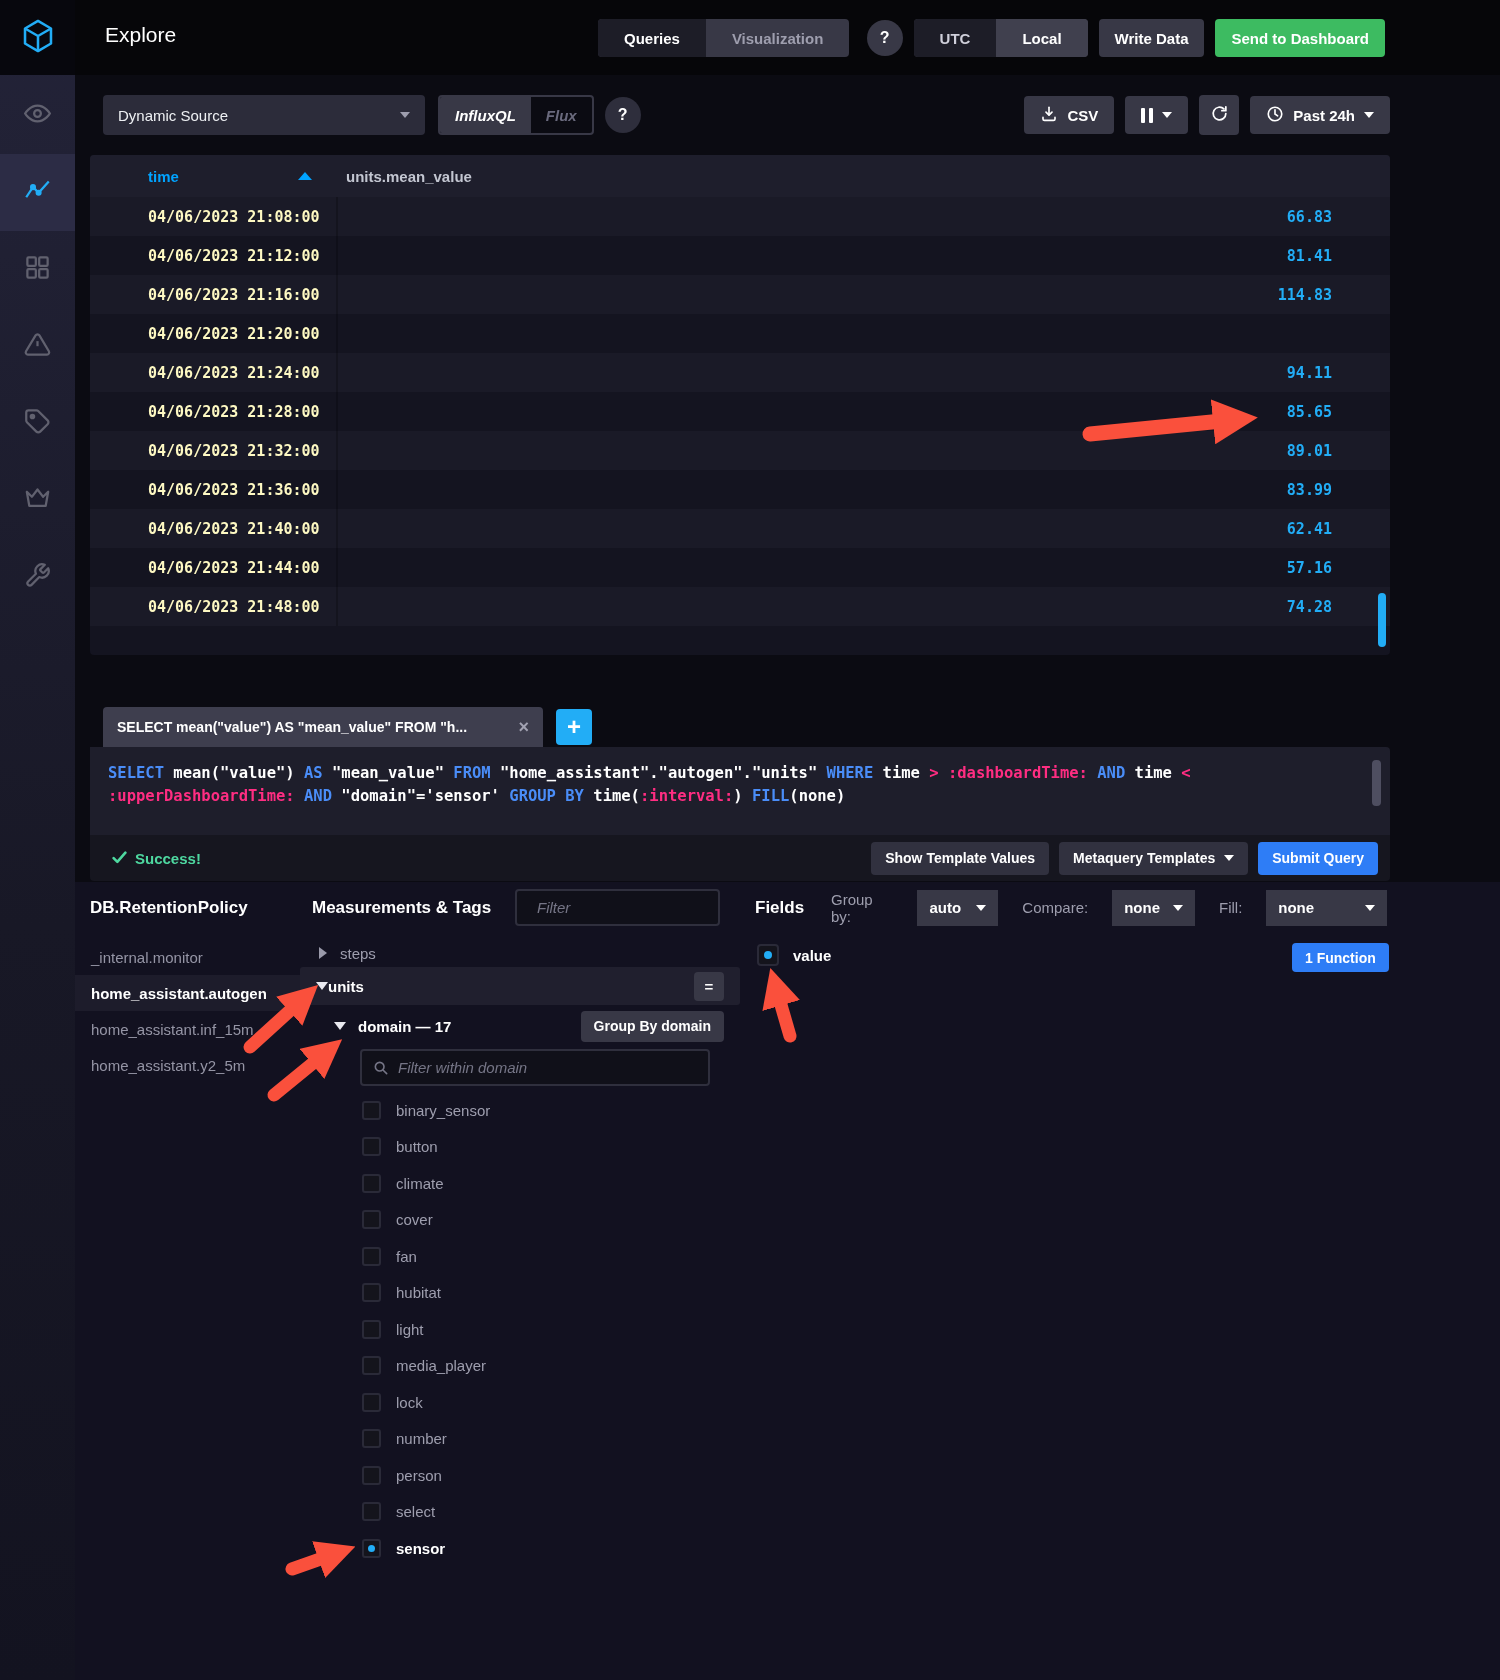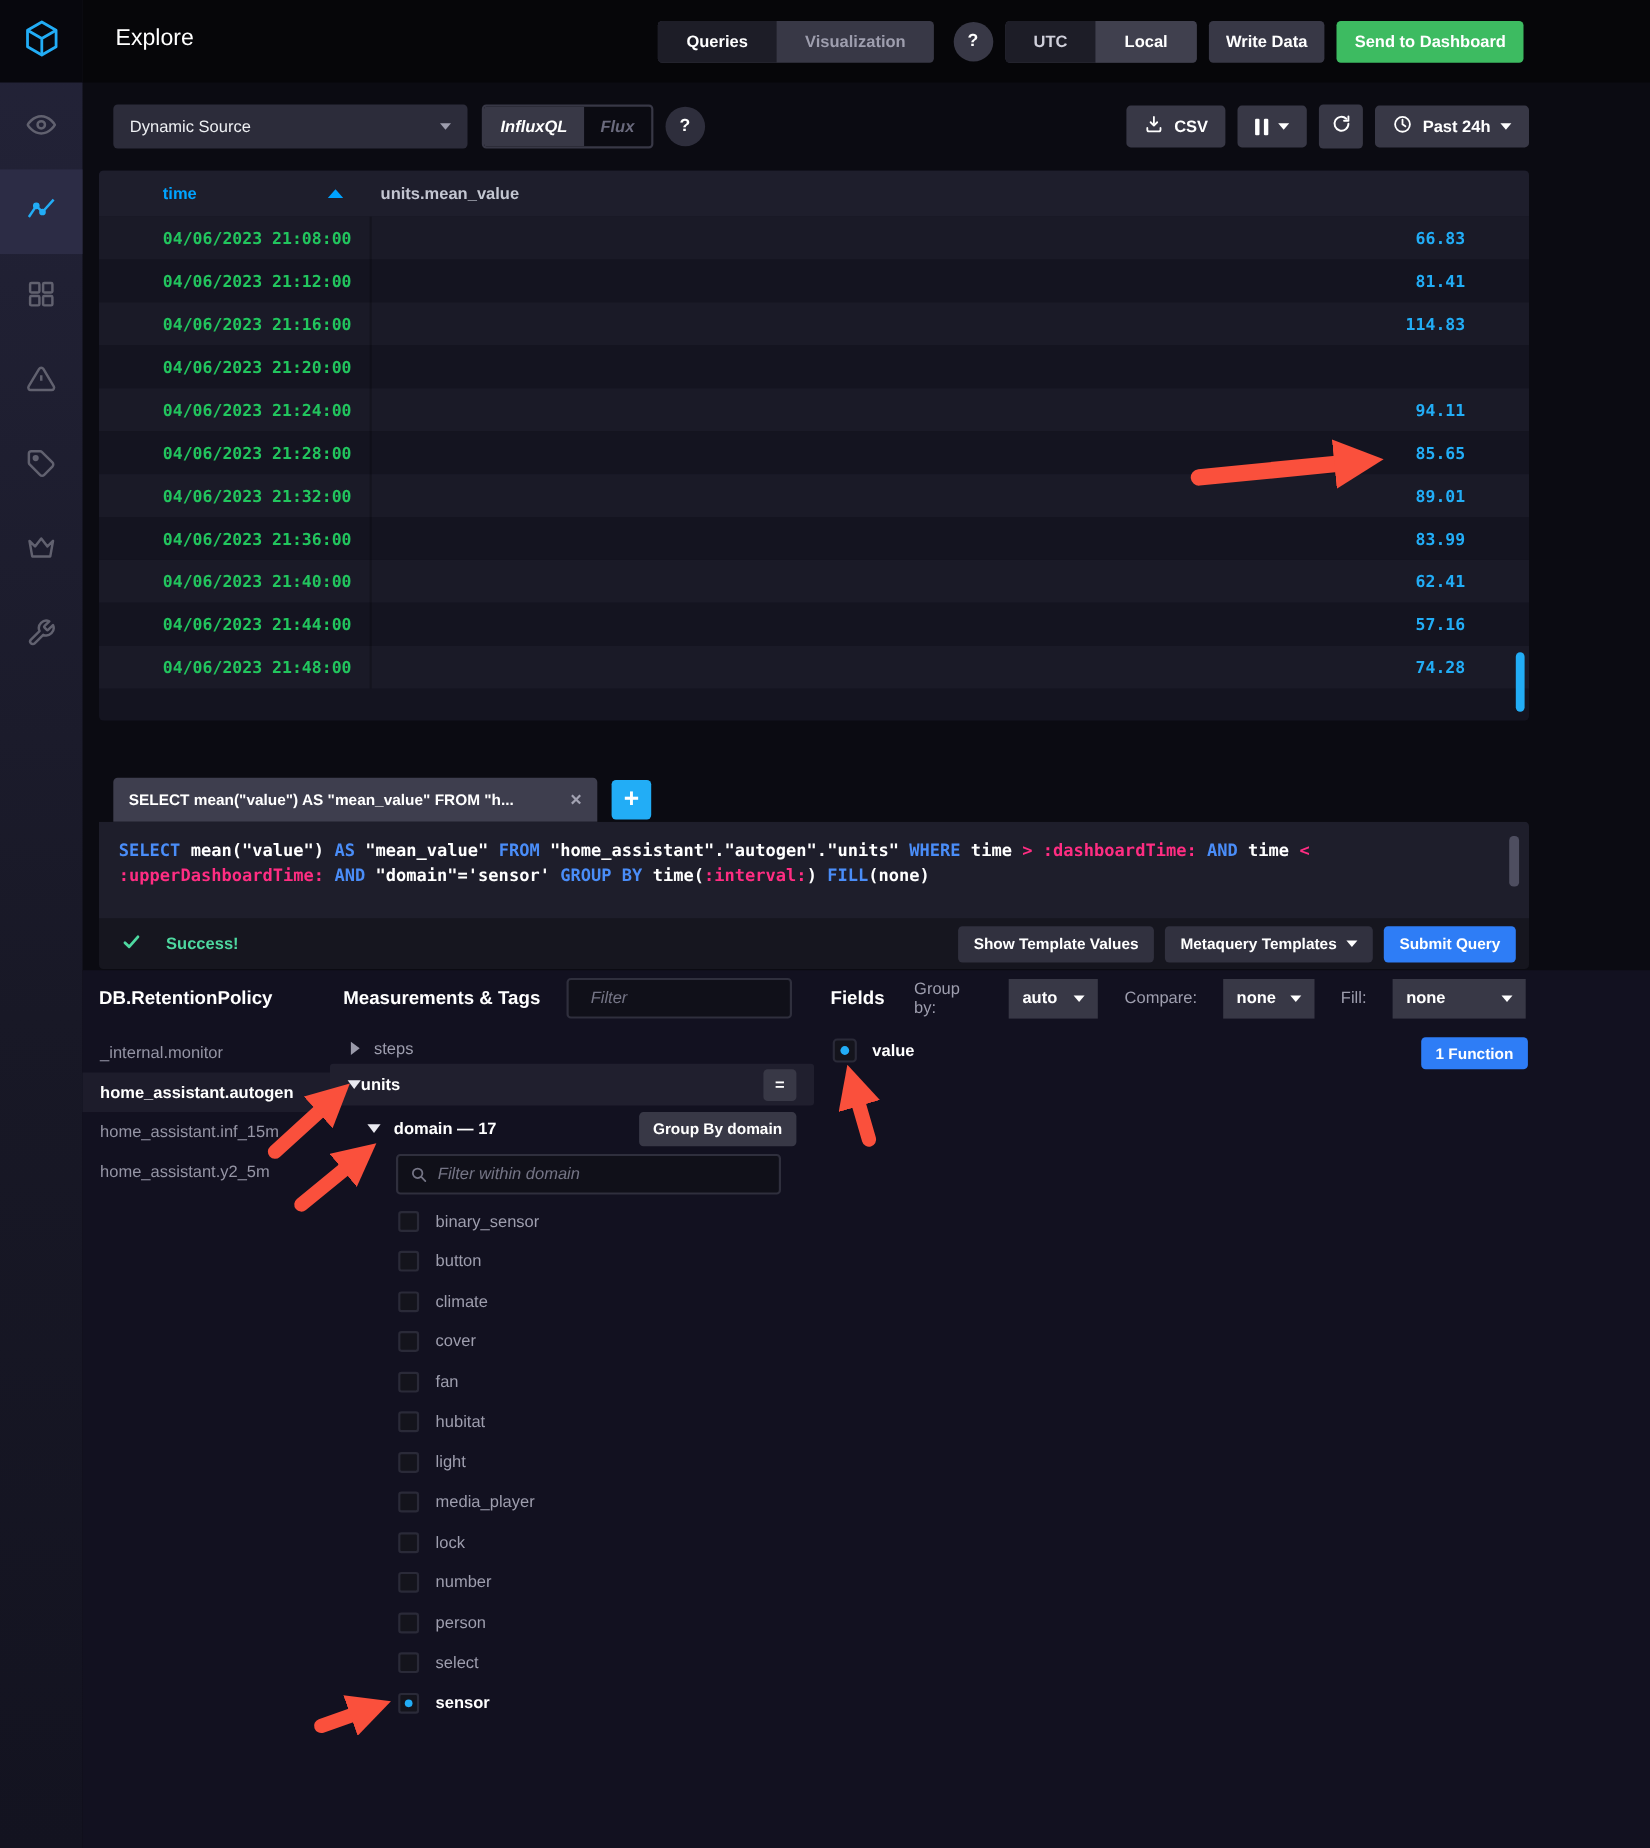--- a/index.html
+++ b/index.html
@@ -42,40 +42,40 @@
 
   
   .table-panel{position:absolute;left:90px;top:155px;width:1300px;height:500px;background:#141420;border-radius:4px;overflow:hidden}
   .thead{height:42px;background:#1e1e2c;display:grid;grid-template-columns:248px 1fr;align-items:center;font-size:15px;font-weight:700}
   .th-time{color:#00a3ff;padding-left:58px;display:flex;align-items:center;justify-content:space-between;padding-right:26px}
   .sort-tri{width:0;height:0;border-left:7px solid transparent;border-right:7px solid transparent;border-bottom:8px solid #00a3ff}
   .th-val{color:#c3c6d1;padding-left:8px}
   .trow{height:39px;display:grid;grid-template-columns:248px 1fr;align-items:center;font-family:"DejaVu Sans Mono","Liberation Mono",monospace;font-size:15px;font-weight:700}
   .trow:nth-child(odd){background:#1a1a27}
   .trow:nth-child(even){background:#141420}
-  .tc-time{color:#22c55e;padding-left:58px;border-right:2px solid rgba(0,0,0,.22);height:100%;display:flex;align-items:center}
+  .tc-time{color:#fef9c3;padding-left:58px;border-right:2px solid rgba(0,0,0,.22);height:100%;display:flex;align-items:center}
   .tc-val{color:#22adf6;text-align:right;padding-right:58px}
   .vscroll{position:absolute;right:4px;top:438px;width:8px;height:54px;background:#22adf6;border-radius:4px;cursor:pointer}
 
   
   .qtabs{position:absolute;left:103px;top:707px;display:flex;align-items:flex-end;gap:13px;height:40px}
   .qtab{width:440px;height:40px;background:#3e3e4e;border-radius:4px 4px 0 0;display:flex;align-items:center;padding:0 14px;font-size:14px;font-weight:700;color:#fff;cursor:pointer}
   .qtab-label{flex:1;white-space:nowrap;overflow:hidden}
   .qtab-close{color:#a2a2b2;font-size:18px;margin-left:8px;cursor:pointer;line-height:1}
   .add-query{width:36px;height:36px;margin-bottom:2px;background:#22adf6;border-radius:4px;color:#fff;font-size:24px;font-weight:700;display:flex;align-items:center;justify-content:center;cursor:pointer;line-height:1}
 
   
   .editor{position:absolute;left:90px;top:747px;width:1300px;border-radius:0 4px 4px 4px;overflow:hidden}
   .code{background:#1e1e2b;padding:15px 40px 15px 18px;font-family:"DejaVu Sans Mono","Liberation Mono",monospace;font-size:15.5px;font-weight:700;line-height:1.48;color:#fff;position:relative;min-height:88px}
   .tok.kw{color:#4a8df8}
   .tok.tv{color:#ff2d82}
   .tok.op{color:#ff2d82}
   .code-scroll{position:absolute;right:9px;top:13px;width:9px;height:46px;background:#4e4e60;border-radius:4px;cursor:pointer}
   .status-bar{height:46px;background:#16161f;display:flex;align-items:center;padding:0 12px}
-  .success{display:flex;align-items:center;gap:24px;color:#4ed8a0;font-size:15px;font-weight:700;margin-left:10px}
+  .success{display:flex;align-items:center;gap:8px;color:#4ed8a0;font-size:15px;font-weight:700;margin-left:10px}
   .status-right{margin-left:auto;display:flex;gap:10px;align-items:center}
   .sbtn{height:33px;display:inline-flex;align-items:center;gap:9px;padding:0 14px;background:#31313f;border-radius:4px;font-size:14px;font-weight:700;color:#fff;cursor:pointer;white-space:nowrap}
   .sbtn.submit{background:#2e7df6}
 
   
   .builder-bg{position:absolute;left:75px;top:882px;width:1425px;height:798px;background:#121120}
   .b-title{position:absolute;font-size:17px;font-weight:700;color:#fff}
   .search-box{position:absolute;height:37px;background:#101019;border:2px solid #2f2f3d;border-radius:4px;display:flex;align-items:center;gap:9px;padding:0 11px}
   .search-box svg{width:16px;height:16px;stroke:#757586}
   .search-box input{flex:1;background:transparent;border:none;outline:none;color:#d6d6e0;font-family:"Liberation Sans",sans-serif;font-size:15px;font-style:italic}

